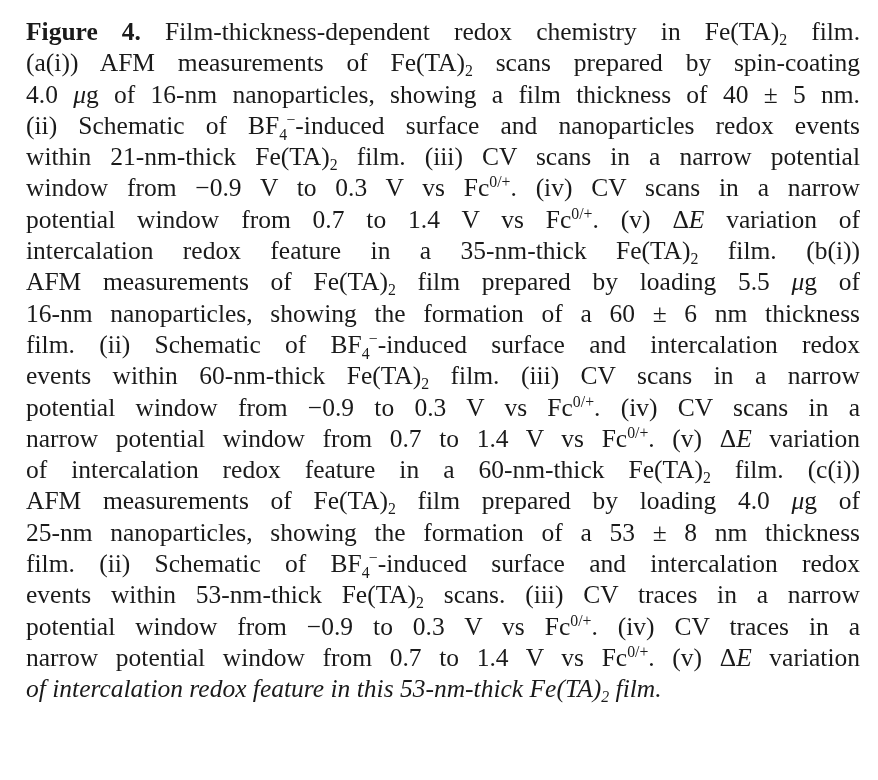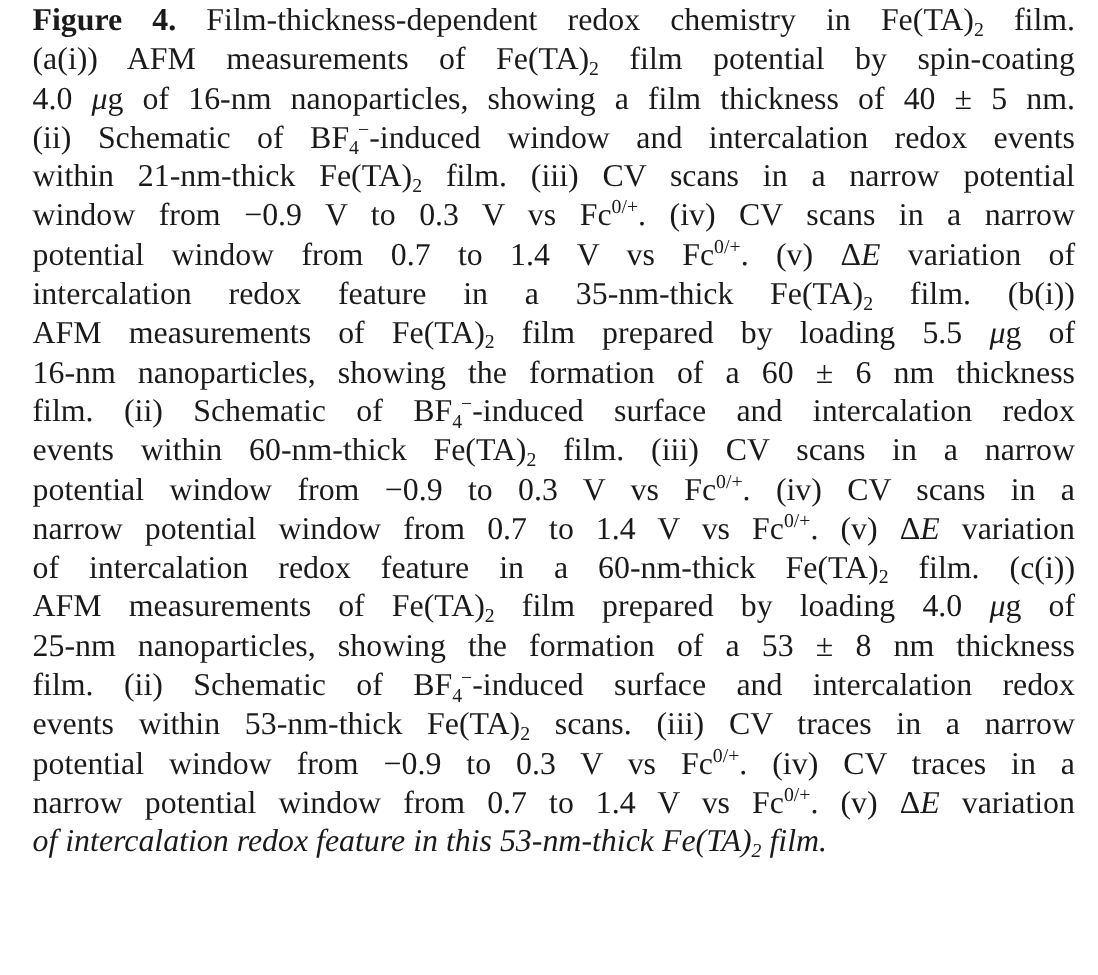--- a/index.html
+++ b/index.html
@@ -1,20 +1,20 @@
 <!DOCTYPE html>
 <html><head>
   <meta charset="utf-8">
   <style>
     html, body { margin: 0; padding: 0; background: #ffffff; }
     body { width: 878px; height: 780px; overflow: hidden; }
     .caption {
       position: absolute;
       left: 26px;
-      top: 0;
+      top: 16px;
       width: 834px;
       font-family: "Liberation Serif", "DejaVu Serif", serif;
       font-size: 25.5px;
       line-height: 31.3px;
       color: #1a1a1a;
     }
     .line {
       display: block;
       text-align: justify;
       text-align-last: justify;
@@ -30,25 +30,25 @@
     .ion sub { vertical-align: -0.35em; }
     .ion sup { vertical-align: 0.55em; margin-left: -0.05em; }
     i { font-style: italic; }
   </style>
 </head>
 <body>
 
 <div class="caption">
   <span class="line"><span class="fig-label">Figure 4.</span> <span>Film-thickness-dependent redox chemistry in Fe(TA)</span><sub>2</sub><span> film.</span></span>
 
-  <span class="line"><span>(a(i)) AFM measurements of Fe(TA)</span><sub>2</sub><span> film potential by spin-coating</span></span>
+  <span class="line"><span>(a(i)) AFM measurements of Fe(TA)</span><sub>2</sub><span> scans prepared by spin-coating</span></span>
 
   <span class="line"><span>4.0 </span><i>μ</i><span>g of 16-nm nanoparticles, showing a film thickness of 40 ± 5 nm.</span></span>
 
-  <span class="line"><span>(ii) Schematic of BF</span><span class="ion"><sub>4</sub><sup>−</sup></span><span>-induced window and intercalation redox events</span></span>
+  <span class="line"><span>(ii) Schematic of BF</span><span class="ion"><sub>4</sub><sup>−</sup></span><span>-induced surface and nanoparticles redox events</span></span>
 
   <span class="line"><span>within 21-nm-thick Fe(TA)</span><sub>2</sub><span> film. (iii) CV scans in a narrow potential</span></span>
 
   <span class="line"><span>window from −0.9 V to 0.3 V vs Fc</span><sup>0/+</sup><span>. (iv) CV scans in a narrow</span></span>
 
   <span class="line"><span>potential window from 0.7 to 1.4 V vs Fc</span><sup>0/+</sup><span>. (v) Δ</span><i>E</i><span> variation of</span></span>
 
   <span class="line"><span>intercalation redox feature in a 35-nm-thick Fe(TA)</span><sub>2</sub><span> film. (b(i))</span></span>
 
   <span class="line"><span>AFM measurements of Fe(TA)</span><sub>2</sub><span> film prepared by loading 5.5 </span><i>μ</i><span>g of</span></span>

